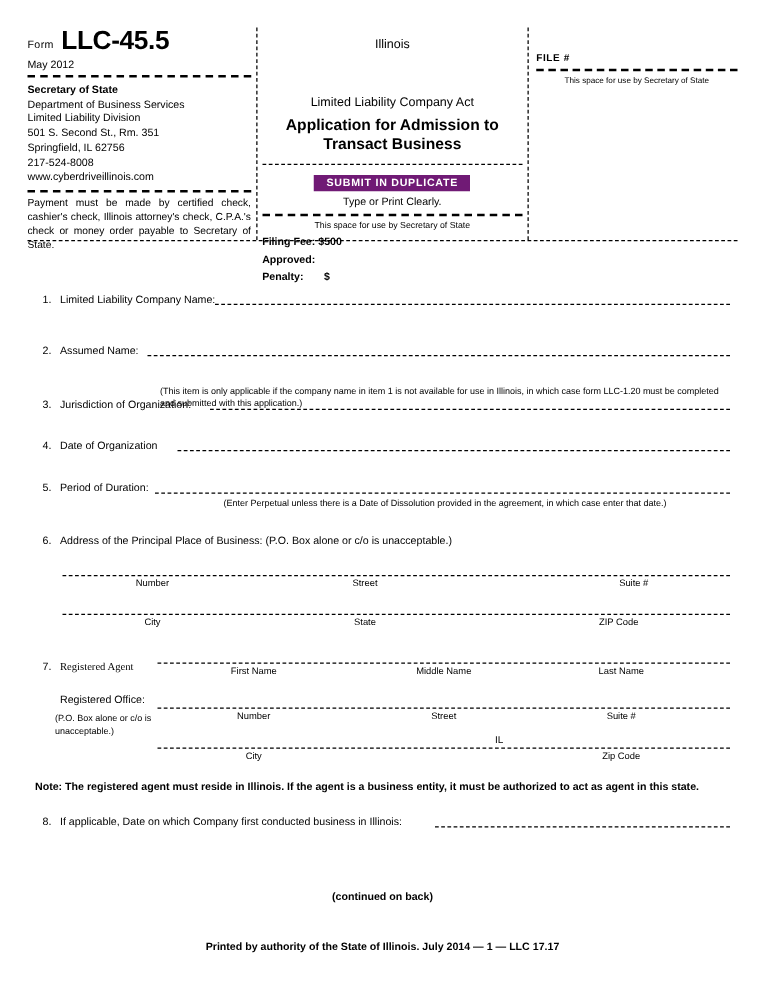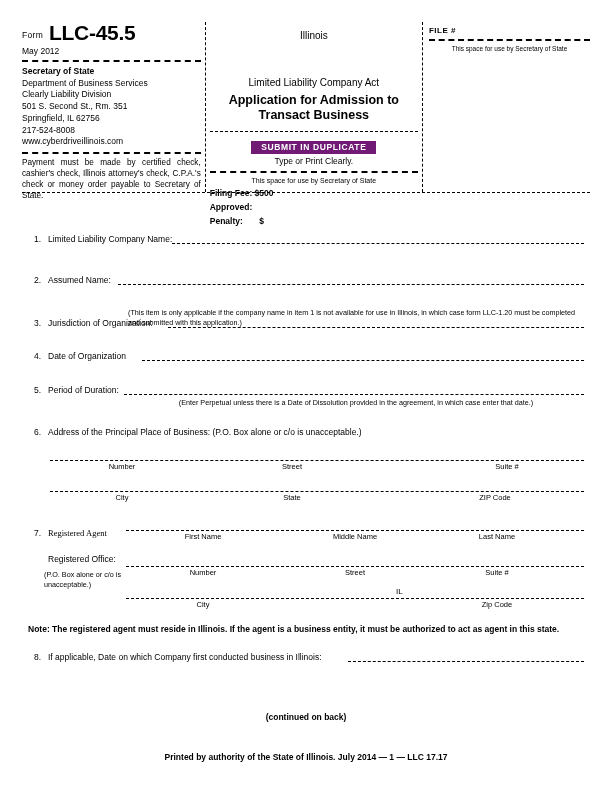--- a/index.html
+++ b/index.html
@@ -39,21 +39,21 @@
   .title-main{font-size:12.5px;font-weight:bold;line-height:1.2;margin-top:4px;}
   .dup-badge{
     display:inline-block;background:#701a75;color:#fff;
     font-size:8.5px;font-weight:bold;letter-spacing:.6px;
     padding:1.5px 10px;margin-top:2px;
   }
   .type-print{font-size:8.5px;margin-top:2px;}
   .sos-space{font-size:7px;text-align:center;margin-top:4px;}
   .fee-line{font-size:8.5px;font-weight:bold;margin-top:4px;}
   .fee-line .amt{font-weight:bold;}
-  .file-lbl{font-size:8px;font-weight:bold;letter-spacing:.5px;margin-top:4px;}
+  .file-lbl{font-size:8px;font-weight:bold;letter-spacing:.5px;margin-top:20px;}
   .file-note{font-size:6.5px;text-align:center;margin-top:3px;}
 
   
   .item{position:absolute;font-size:8.5px;}
   .num{position:absolute;font-size:8.5px;}
   .itext{white-space:nowrap;}
   .dotline{
     border-bottom:1px dashed #000;
     height:0; position:absolute;
   }
@@ -72,21 +72,21 @@
 
     <div class="hdr-col col-left">
       <div class="form-no-row">
         <span class="lbl-form">Form</span>
         <span class="form-number">LLC-45.5</span>
       </div>
       <div class="form-date">May 2012</div>
       <div class="rule-dash-thick"></div>
       <div class="agency">Secretary of State</div>
       <div class="agency-sub">Department of Business Services</div>
-      <div class="agency-sub">Clearly Liability Division</div>
+      <div class="agency-sub">Limited Liability Division</div>
       <div class="agency-sub">501 S. Second St., Rm. 351</div>
       <div class="agency-sub">Springfield, IL  62756</div>
       <div class="agency-sub">217-524-8008</div>
       <div class="agency-sub">www.cyberdriveillinois.com</div>
       <div class="rule-dash-thick"></div>
       <div class="pay-note">Payment must be made by certified check, cashier's check, Illinois attorney's check, C.P.A.'s check or money order payable to Secretary of State.</div>
     </div>
 
     <div class="hdr-col col-mid">
       <div class="ctr" style="margin-top:8px;">

